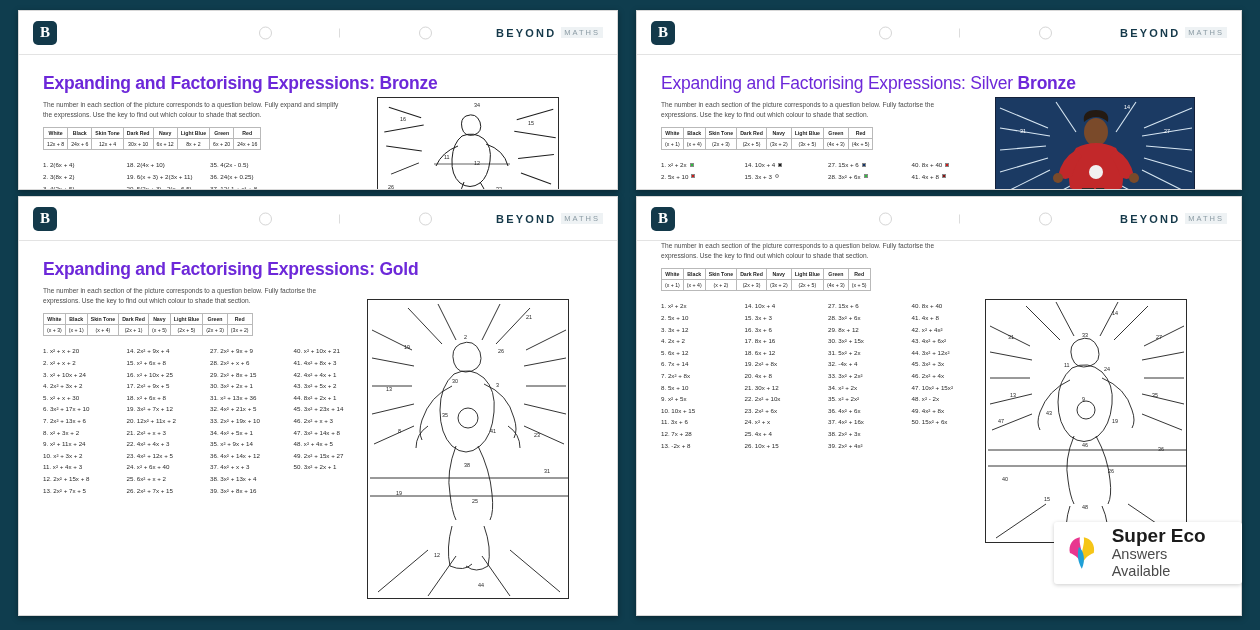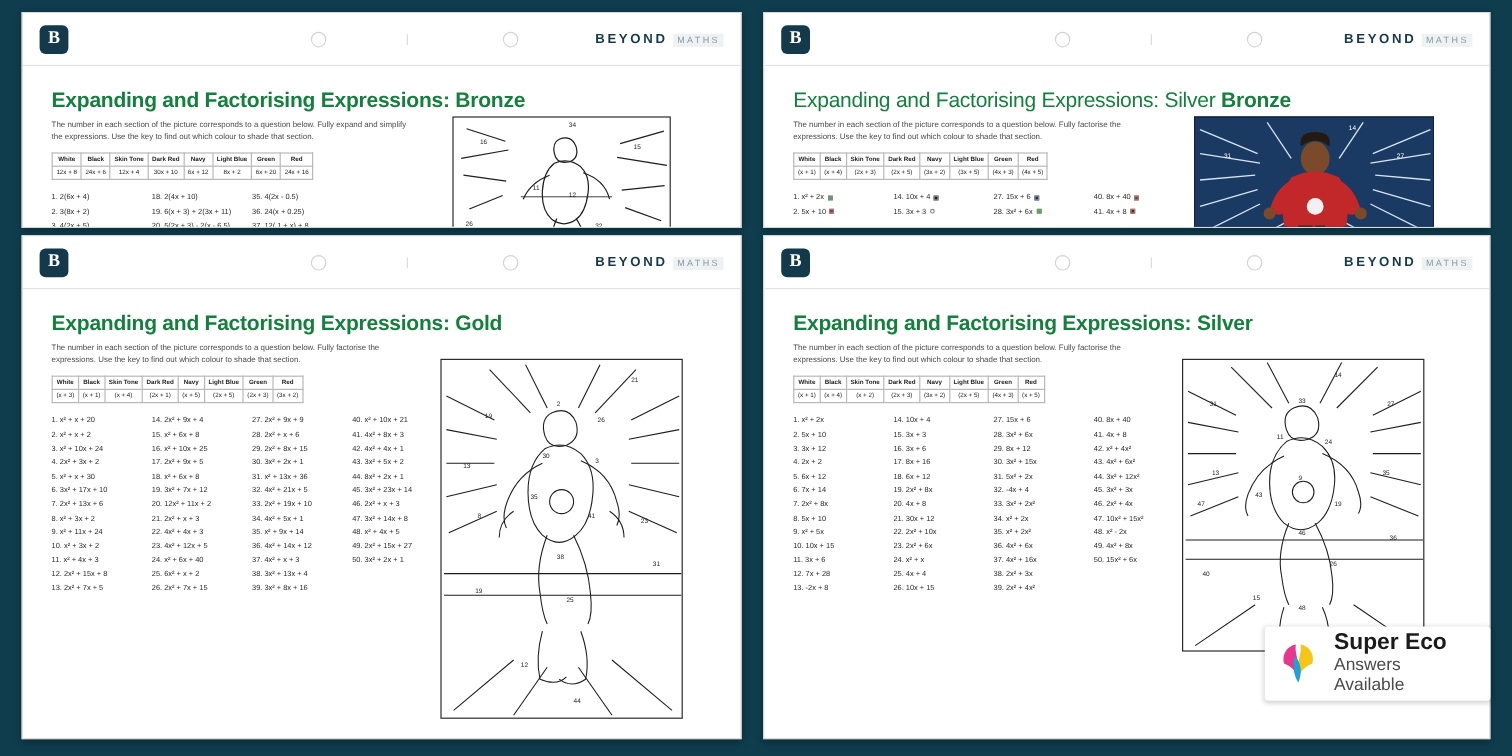--- a/index.html
+++ b/index.html
@@ -41,37 +41,37 @@
   .logo-b {
     position:absolute; left:14px; top:50%; transform:translateY(-50%);
     width:24px; height:24px; border-radius:5px;
     background:#13394a; color:#fff;
     font-weight:bold; font-size:15px;
     display:flex; align-items:center; justify-content:center;
     font-family:"Liberation Serif", serif;
   }
   .brand {
     position:absolute; right:14px; top:50%; transform:translateY(-50%);
-    display:flex; align-items:flex-end; gap:5px;
+    display:flex; align-items:center; gap:5px;
   }
   .brand-beyond {
     font-size:11px; font-weight:bold; letter-spacing:2.2px; color:#15394a;
   }
   .brand-maths {
     font-size:7.5px; letter-spacing:2px; color:#8a9aa3;
     background:#eef2f4; padding:1px 3px;
   }
 
   .body-area { position:absolute; left:0; right:0; top:44px; bottom:0; padding:0 24px; }
 
   h1.title {
     margin:18px 0 6px 0;
     font-size:17.5px;
     font-weight:bold;
-    color:#15803d;
+    color:#6d28d9;
     letter-spacing:-0.2px;
   }
   h1.title .lvl { font-weight:bold; }
   h1.title .ans { font-weight:bold; }
 
   p.instructions {
     margin:0 0 8px 0;
     font-size:6.6px;
     line-height:1.45;
     color:#4b4b4b;
@@ -538,24 +538,20 @@
         <div class="punch" style="left:242px;"></div>
         <div class="tick" style="left:322px;"></div>
         <div class="punch" style="left:402px;"></div>
         <div class="brand">
           <span class="brand-beyond">BEYOND</span>
           <span class="brand-maths">MATHS</span>
         </div>
       </div>
 
       <div class="body-area">
-        <h1 class="title">
-          <span>Expanding and Factorising Expressions:</span>
-          <span class="lvl">Silver</span>
-        </h1>
         <p class="instructions">The number in each section of the picture corresponds to a question below. Fully factorise the expressions. Use the key to find out which colour to shade that section.</p>
 
         <table class="key">
           <tbody>
               <tr>
             <th>White</th>
             <th>Black</th>
             <th>Skin Tone</th>
             <th>Dark Red</th>
             <th>Navy</th>

